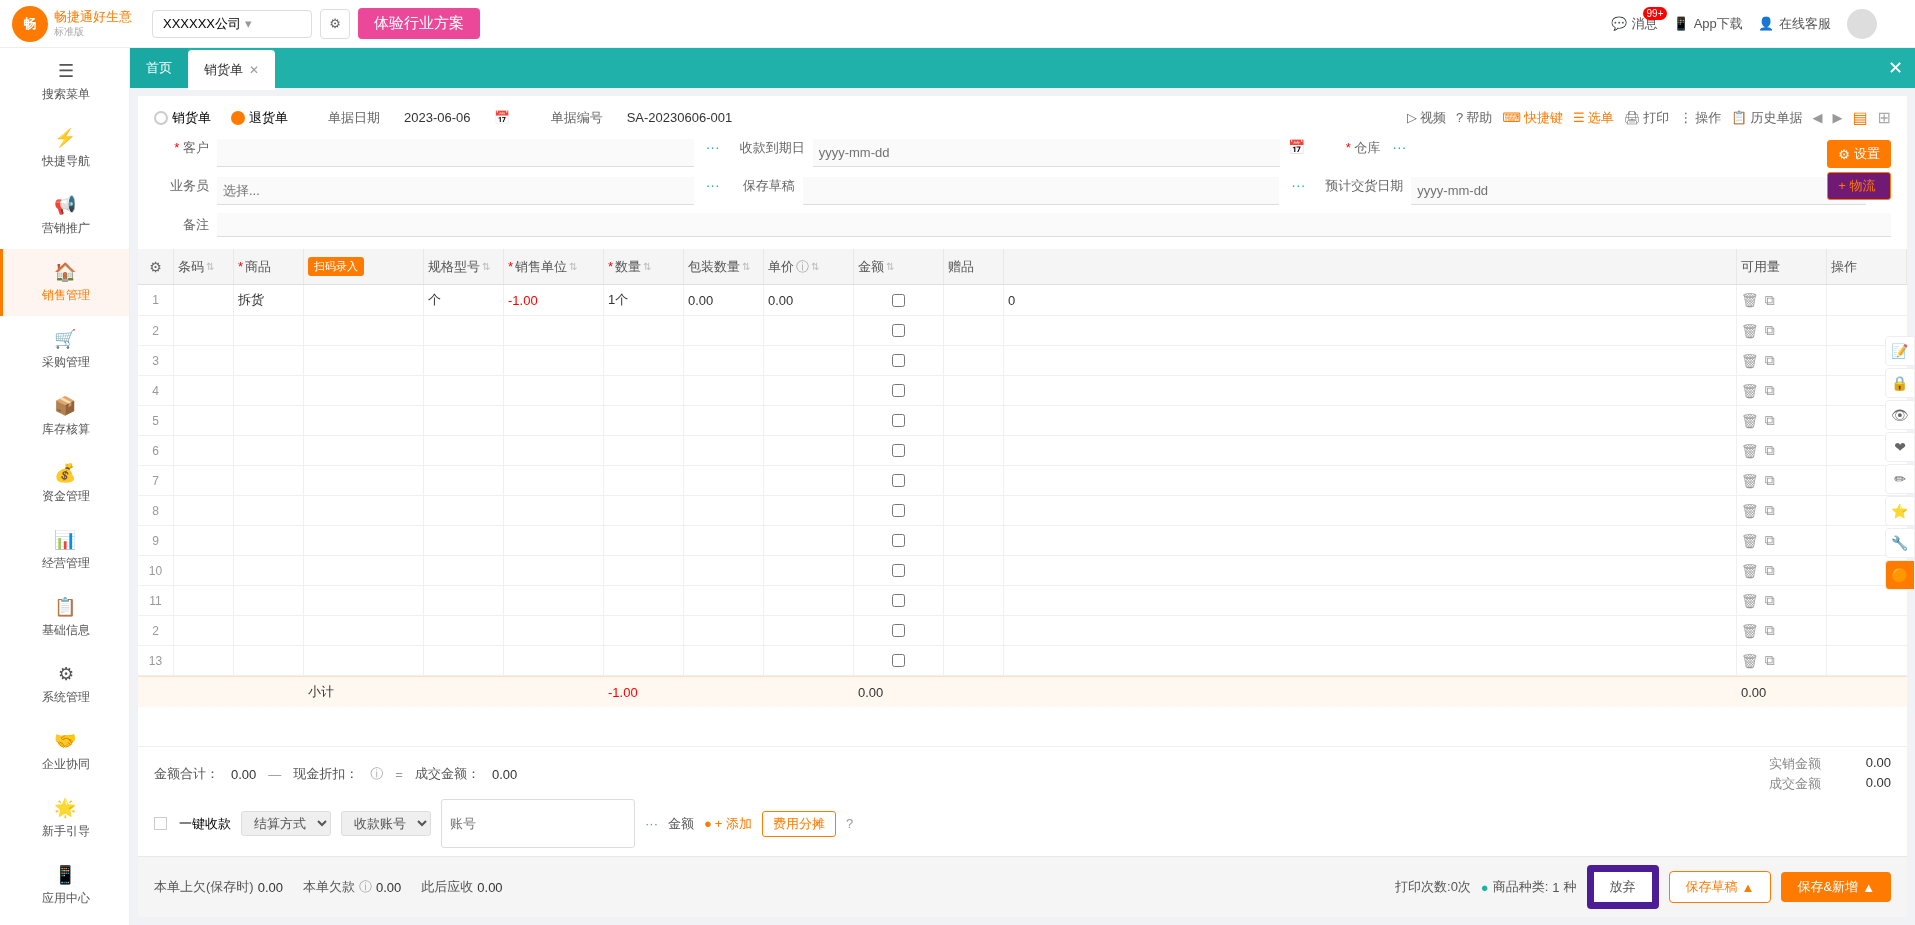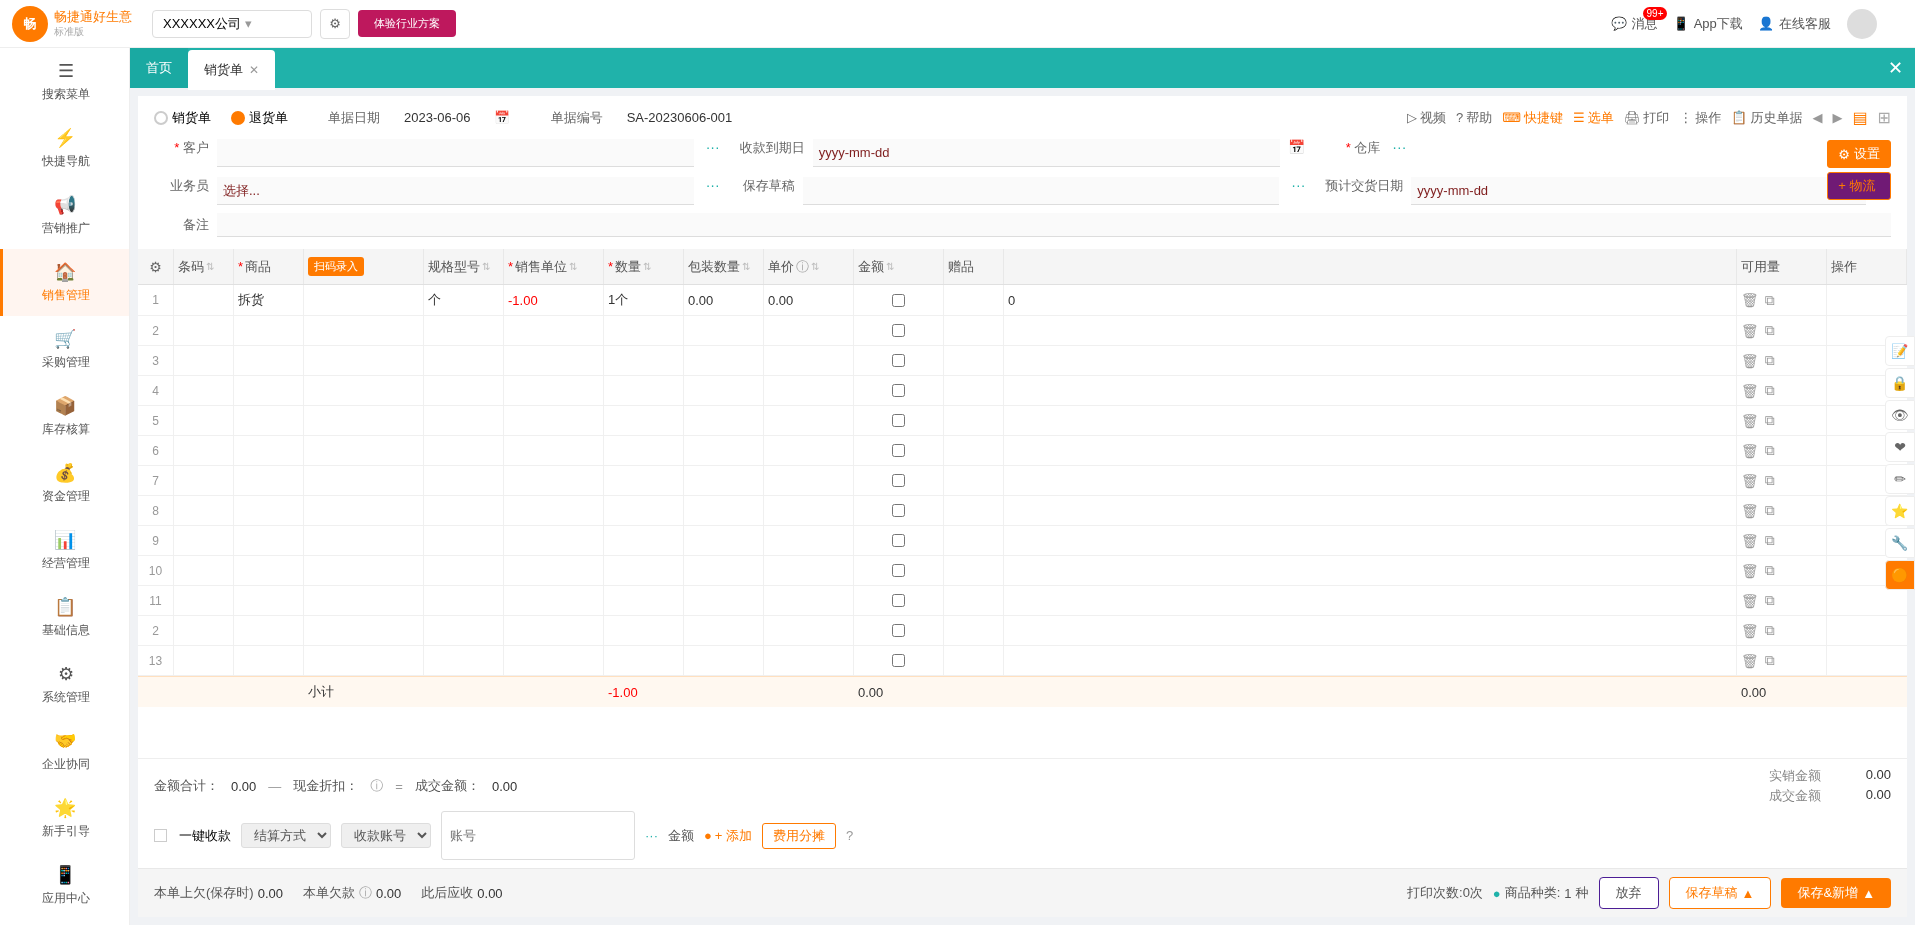--- a/index.html
+++ b/index.html
@@ -5,21 +5,21 @@
     * { box-sizing: border-box; margin: 0; padding: 0; font-family: 'Microsoft YaHei', Arial, sans-serif; font-size: 13px; }
     body { background: #f5f5f5; overflow: hidden; width: 1915px; height: 925px; display: flex; flex-direction: column; }
 
     
     .top-bar { height: 48px; background: #fff; display: flex; align-items: center; padding: 0 12px; border-bottom: 1px solid #eee; flex-shrink: 0; }
     .brand-logo { display: flex; align-items: center; gap: 6px; margin-right: 20px; }
     .brand-icon { width: 36px; height: 36px; background: #ff7a00; border-radius: 50%; display: flex; align-items: center; justify-content: center; color: #fff; font-weight: bold; font-size: 14px; }
     .brand-text { font-size: 11px; color: #ff7a00; line-height: 1.3; }
     .company-select { display: flex; align-items: center; gap: 4px; border: 1px solid #ddd; border-radius: 4px; padding: 4px 10px; cursor: pointer; min-width: 160px; }
     .gear-btn { width: 30px; height: 30px; border: 1px solid #ddd; border-radius: 4px; display: flex; align-items: center; justify-content: center; cursor: pointer; margin-left: 8px; color: #666; }
-    .trial-btn { background: #be185d; color: #fff; border: none; border-radius: 4px; padding: 6px 16px; cursor: pointer; margin-left: 8px; font-size: 11px; }
+    .trial-btn { background: #ec4899; color: #fff; border: none; border-radius: 4px; padding: 6px 16px; cursor: pointer; margin-left: 8px; font-size: 15px; }
     .top-right { margin-left: auto; display: flex; align-items: center; gap: 16px; }
     .top-right-item { display: flex; align-items: center; gap: 4px; cursor: pointer; color: #555; font-size: 13px; position: relative; }
     .badge { position: absolute; top: -8px; right: -10px; background: #f00; color: #fff; border-radius: 10px; padding: 1px 4px; font-size: 10px; min-width: 18px; text-align: center; }
     .avatar { width: 30px; height: 30px; border-radius: 50%; background: #ddd; }
 
     
     .main-container { display: flex; flex: 1; overflow: hidden; }
 
     
     .sidebar { width: 130px; background: #fff; border-right: 1px solid #eee; display: flex; flex-direction: column; flex-shrink: 0; overflow-y: auto; }
@@ -56,21 +56,21 @@
     .top-right-icons { margin-left: auto; display: flex; align-items: center; gap: 10px; color: #555; font-size: 12px; }
     .top-right-icons span { cursor: pointer; display: flex; align-items: center; gap: 3px; }
     .icon-btn-orange { color: #ff7a00; }
 
     
     .fields-grid { display: grid; grid-template-columns: 1fr 1fr 1fr; gap: 10px 20px; margin-bottom: 8px; }
     .field-row { display: flex; align-items: flex-start; gap: 8px; }
     .field-label { color: #666; white-space: nowrap; min-width: 55px; text-align: right; }
     .field-required { color: #f00; }
     .field-input { flex: 1; border: none; border-bottom: 1px solid #ddd; padding: 4px 6px; outline: none; background: #fafafa; color: #333; cursor: pointer; display: flex; align-items: center; justify-content: space-between; }
-    .field-input-placeholder { color: #7f1d1d; }
+    .field-input-placeholder { color: #737373; }
     .field-dots { color: #20b2aa; cursor: pointer; margin-left: 4px; font-size: 14px; }
     .field-cal { color: #20b2aa; cursor: pointer; font-size: 14px; }
 
     
     .remark-row { display: flex; align-items: center; gap: 8px; margin-top: 4px; }
     .sidebar-action-btn { width: 30px; height: 30px; background: #fff; border: 1px solid #eee; border-radius: 4px 0 0 4px; display: flex; align-items: center; justify-content: center; cursor: pointer; color: #666; font-size: 14px; }
     .sidebar-action-btn.orange-bg { background: #ff7a00; color: #fff; }
 
     
     .table-container { background: #fff; flex: 1; overflow: hidden; display: flex; flex-direction: column; margin: 0 0 0 0; }
@@ -106,21 +106,21 @@
     .payment-input { border: 1px solid #ddd; border-radius: 3px; padding: 16px 8px; min-width: 60px; color: #555; }
     .add-btn { display: flex; align-items: center; gap: 3px; color: #ff7a00; cursor: pointer; }
     .expense-btn { border: 1px solid #ff7a00; border-radius: 3px; padding: 3px 10px; color: #ff7a00; cursor: pointer; background: #fff; }
     .help-icon { color: #999; cursor: pointer; }
 
     
     .status-bar { background: #f5f5f5; border-top: 1px solid #e8e8e8; padding: 8px 16px; display: flex; align-items: center; gap: 20px; flex-shrink: 0; }
     .status-item { display: flex; align-items: center; gap: 4px; color: #555; font-size: 12px; }
     .status-value { color: #333; font-weight: 500; }
     .status-bar-right { margin-left: auto; display: flex; align-items: center; gap: 10px; }
-    .discard-btn { border: 1px solid #4c1d95; background: #fff; border-radius: 4px; padding: 6px 16px; cursor: pointer; color: #555; text-align: center; }
+    .discard-btn { border: 7px solid #4c1d95; background: #fff; border-radius: 4px; padding: 6px 16px; cursor: pointer; color: #555; text-align: center; }
     .save-draft-btn { border: 1px solid #ff7a00; background: #fff; border-radius: 4px; padding: 6px 16px; cursor: pointer; color: #ff7a00; display: flex; align-items: center; gap: 4px; }
     .save-new-btn { background: #ff7a00; color: #fff; border: none; border-radius: 4px; padding: 6px 16px; cursor: pointer; display: flex; align-items: center; gap: 4px; }
     .product-count { display: flex; align-items: center; gap: 4px; color: #555; }
     .print-count { color: #555; }
     .form-action-btn { border: 1px solid #ff7a00; color: #ff7a00; background: #701a75; border-radius: 3px; padding: 4px 10px; cursor: pointer; font-size: 12px; display: flex; align-items: center; gap: 4px; }
     .form-action-btn.orange { background: #ff7a00; color: #fff; }
 
     .page-content { flex: 1; overflow: hidden; display: flex; flex-direction: column; padding: 8px; gap: 0; }
   </style>
 </head>

